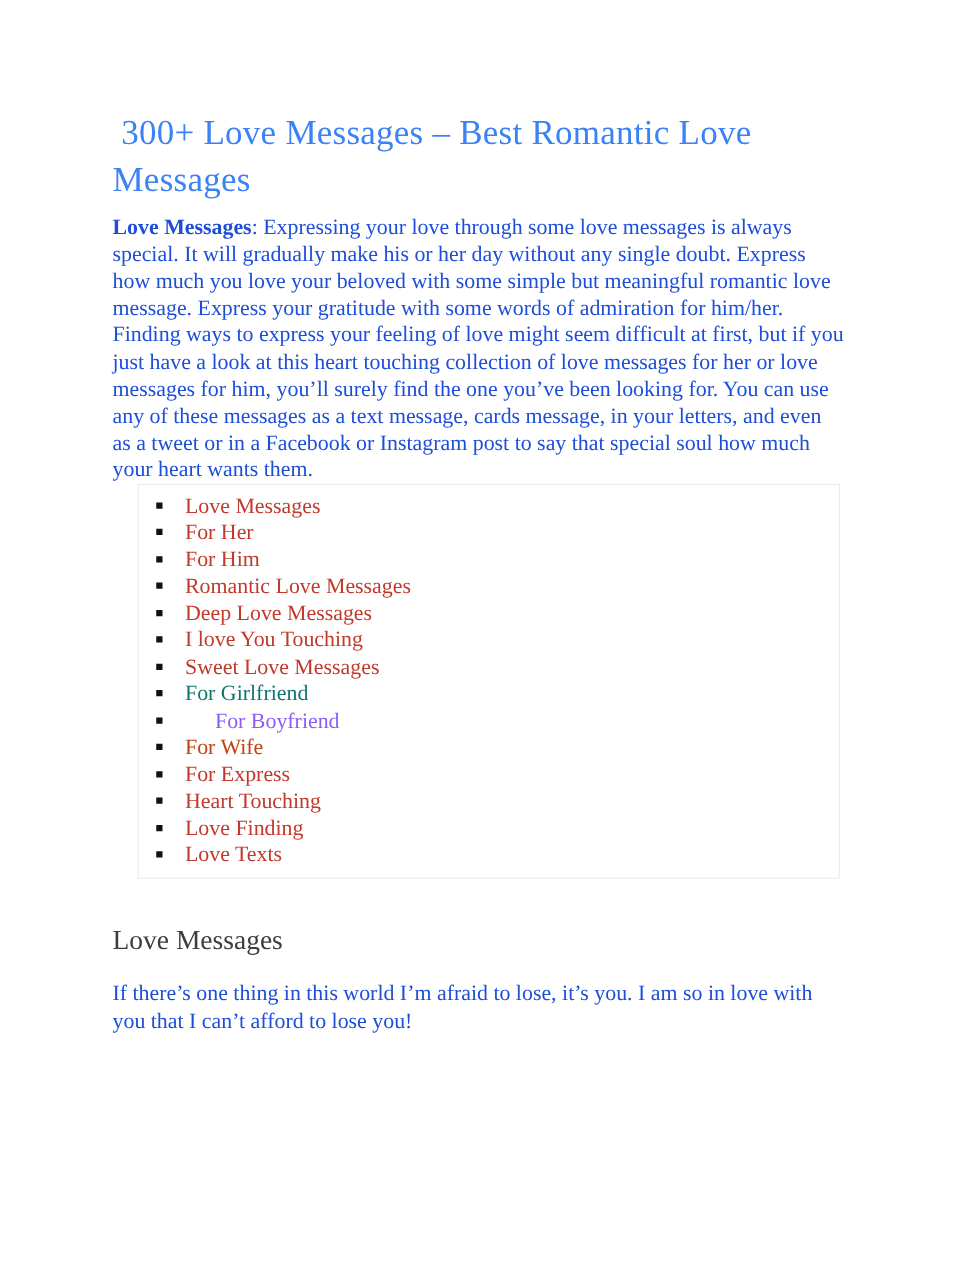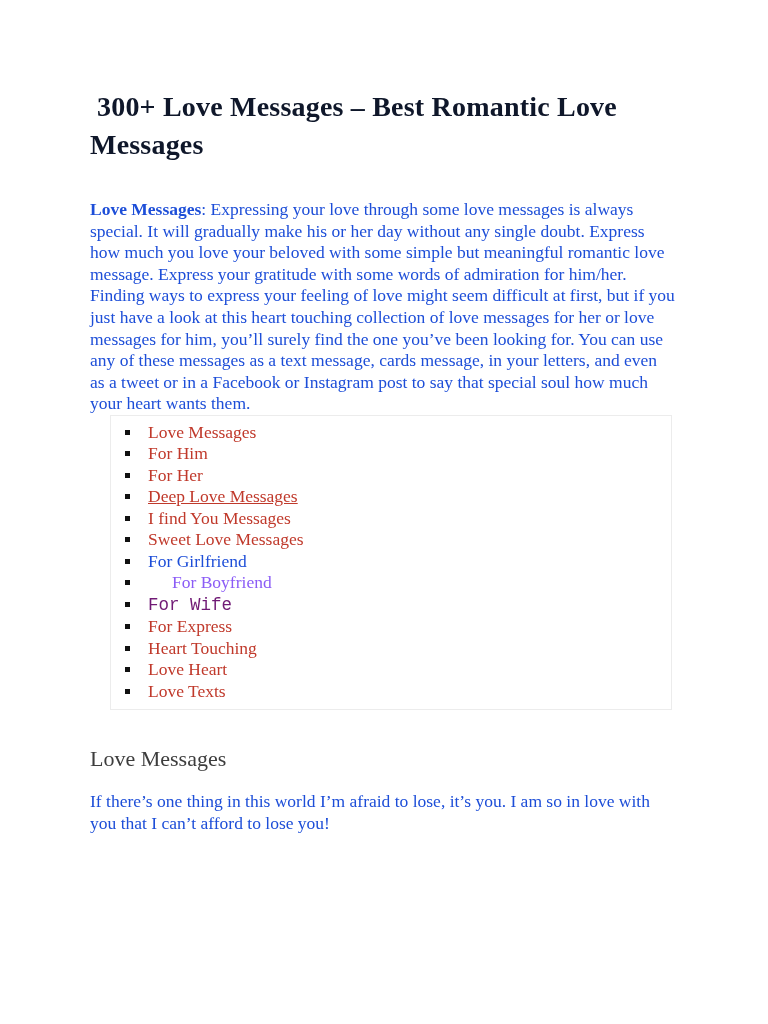--- a/index.html
+++ b/index.html
@@ -12,25 +12,25 @@
     overflow: hidden;
   }
   .page {
     width: 768px;
     height: 1024px;
     padding: 88px 95px 0 90px;
   }
   h1.doc-title {
     font-size: 28px;
     line-height: 38px;
-    font-weight: bold;
-    color: #0f172a;
+    font-weight: normal;
+    color: #3b82f6;
     letter-spacing: 0.2px;
     text-indent: 7px;
-    margin-bottom: 35px;
+    margin-bottom: 7px;
   }
   p.body-text {
     font-size: 17.5px;
     line-height: 21.6px;
     color: #1d4ed8;
     width: 586px;
   }
   p.body-text .lead { font-weight: bold; }
   .toc-box {
     margin-left: 20px;
@@ -78,31 +78,32 @@
 
 <div class="page">
 
   <h1 class="doc-title">300+ Love Messages – Best Romantic Love Messages</h1>
 
   <p class="body-text"><span class="lead">Love Messages</span><span>: Expressing your love through some love messages is always special. It will gradually make his or her day without any single doubt. Express how much you love your beloved with some simple but meaningful romantic love message. Express your gratitude with some words of admiration for him/her. Finding ways to express your feeling of love might seem difficult at first, but if you just have a look at this heart touching collection of love messages for her or love messages for him, you’ll surely find the one you’ve been looking for. You can use any of these messages as a text message, cards message, in your letters, and even as a tweet or in a Facebook or Instagram post to say that special soul how much your heart wants them.</span></p>
 
   <div class="toc-box">
     <ul class="toc-list">
         <li><span class="toc-link" style="color: rgb(192, 57, 43);">Love Messages</span></li>
+        <li><span class="toc-link" style="color: rgb(192, 57, 43);">For Her</span></li>
         <li><span class="toc-link" style="color: rgb(192, 57, 43);">For Him</span></li>
-        <li><span class="toc-link" style="color: rgb(192, 57, 43);">For Her</span></li>
-        <li><span class="toc-link" style="color: rgb(192, 57, 43); text-decoration: underline;">Deep Love Messages</span></li>
-        <li><span class="toc-link" style="color: rgb(192, 57, 43);">I find You Messages</span></li>
+        <li><span class="toc-link" style="color: rgb(192, 57, 43);">Romantic Love Messages</span></li>
+        <li><span class="toc-link" style="color: rgb(192, 57, 43);">Deep Love Messages</span></li>
+        <li><span class="toc-link" style="color: rgb(192, 57, 43);">I love You Touching</span></li>
         <li><span class="toc-link" style="color: rgb(192, 57, 43);">Sweet Love Messages</span></li>
-        <li><span class="toc-link" style="color: #1d4ed8;">For Girlfriend</span></li>
+        <li><span class="toc-link" style="color: #0f766e;">For Girlfriend</span></li>
         <li><span class="toc-link" style="color: #8b5cf6; margin-left: 24px;">For Boyfriend</span></li>
-        <li><span class="toc-link" style="color: #701a75; font-family: Liberation Mono, monospace;">For Wife</span></li>
+        <li><span class="toc-link" style="color: #c2410c;">For Wife</span></li>
         <li><span class="toc-link" style="color: rgb(192, 57, 43);">For Express</span></li>
         <li><span class="toc-link" style="color: rgb(192, 57, 43); margin-top: 40px;">Heart Touching</span></li>
-        <li><span class="toc-link" style="color: rgb(192, 57, 43);">Love Heart</span></li>
+        <li><span class="toc-link" style="color: rgb(192, 57, 43);">Love Finding</span></li>
         <li><span class="toc-link" style="color: rgb(192, 57, 43); font-family: Liberation Serif, serif;">Love Texts</span></li>
       </ul>
   </div>
 
   <h2 class="section-heading">Love Messages</h2>
 
 
   <p class="body-text message">If there’s one thing in this world I’m afraid to lose, it’s you. I am so in love with you that I can’t afford to lose you!</p>
 
 </div>

